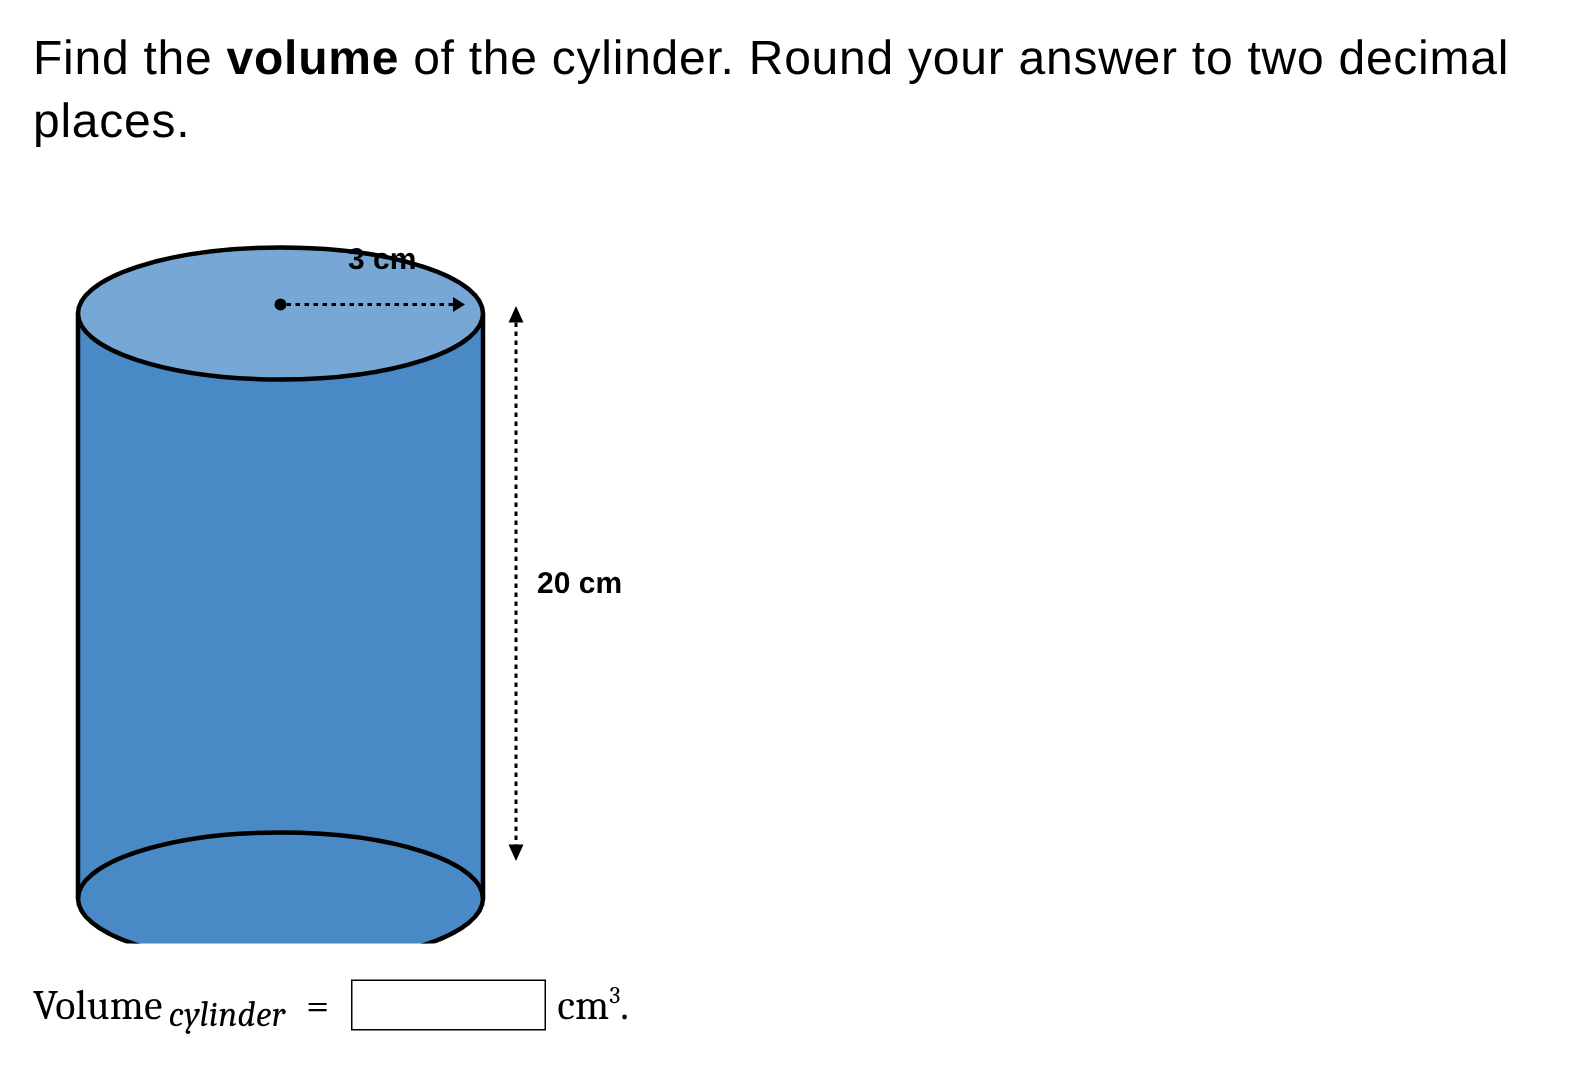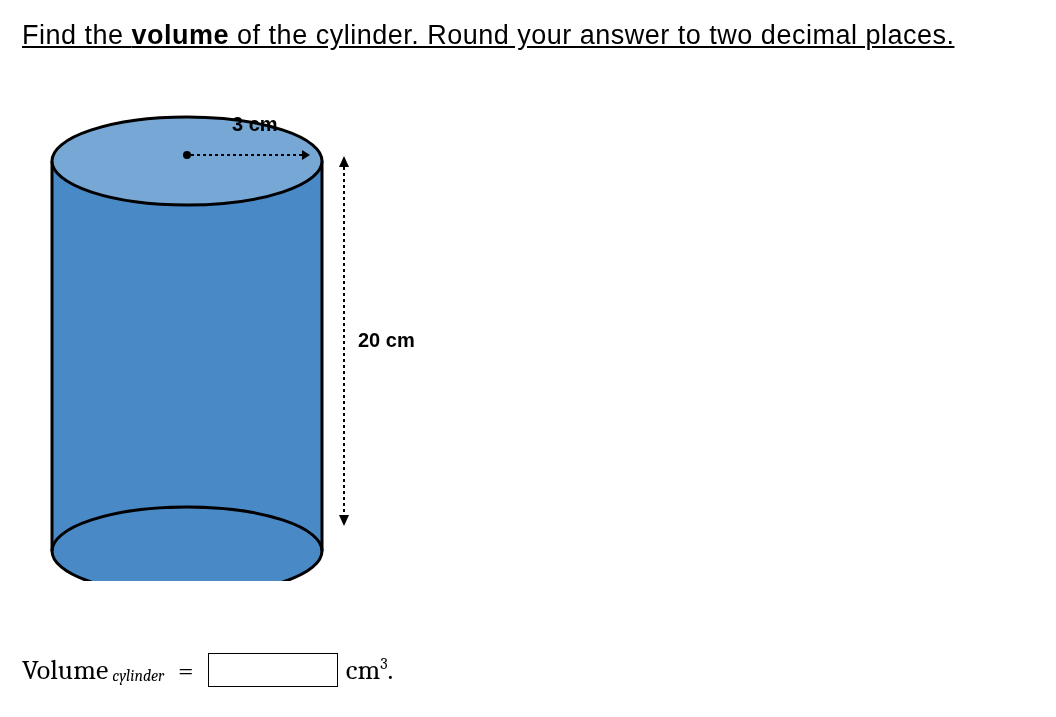--- a/index.html
+++ b/index.html
@@ -6,24 +6,23 @@
   body {
     background: #ffffff;
     font-family: Arial, Helvetica, sans-serif;
     width: 1056px;
     height: 717px;
     position: relative;
     padding: 18px 22px;
     color: #000;
   }
   .question {
-    font-size: 27px;
+    font-size: 32px;
     letter-spacing: 0.5px;
     line-height: 1.3;
-    text-decoration: underline;
   }
   .question strong { font-weight: bold; }
   .diagram-area {
     position: relative;
     margin-top: 48px;
     margin-left: 10px;
     width: 400px;
     height: 480px;
     font-weight: bold;
   }
@@ -31,21 +30,21 @@
     position: absolute;
     left: 22px;
     bottom: 30px;
     display: flex;
     align-items: center;
     gap: 8px;
     font-family: "Cambria", "Times New Roman", serif;
     font-size: 28px;
   }
   .answer-row .vol { font-weight: normal; }
-  .answer-row .sub { font-style: italic; font-size: 16px; position: relative; top: 6px; margin-left: -4px; }
+  .answer-row .sub { font-style: italic; font-size: 24px; position: relative; top: 6px; margin-left: -4px; }
   .answer-row .eq { margin: 0 6px; }
   .answer-row input {
     width: 130px;
     height: 34px;
     border: 1px solid #000;
     font-size: 22px;
     padding: 2px 6px;
   }
   .answer-row .unit sup { font-size: 16px; vertical-align: super; }
 </style>

